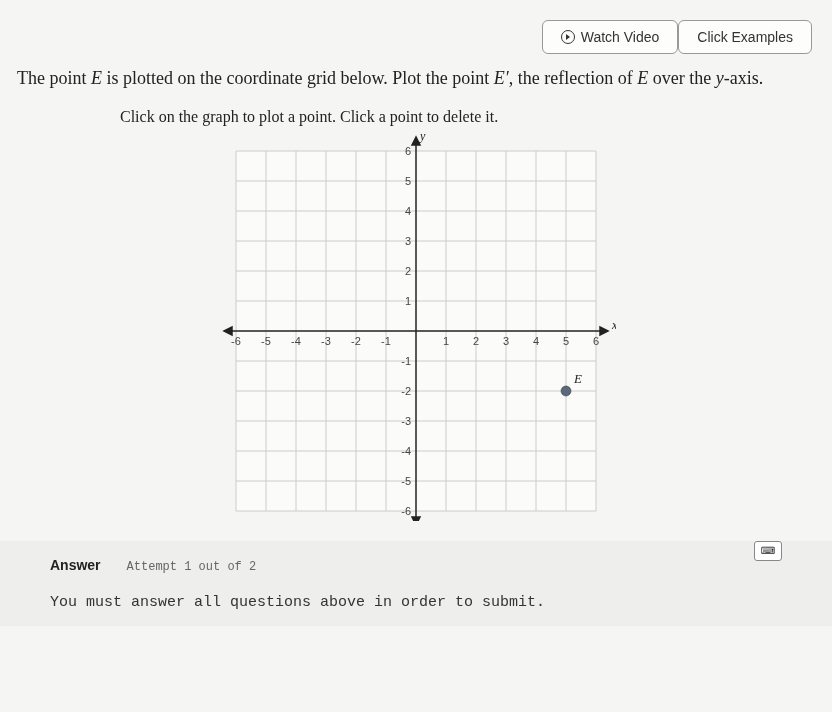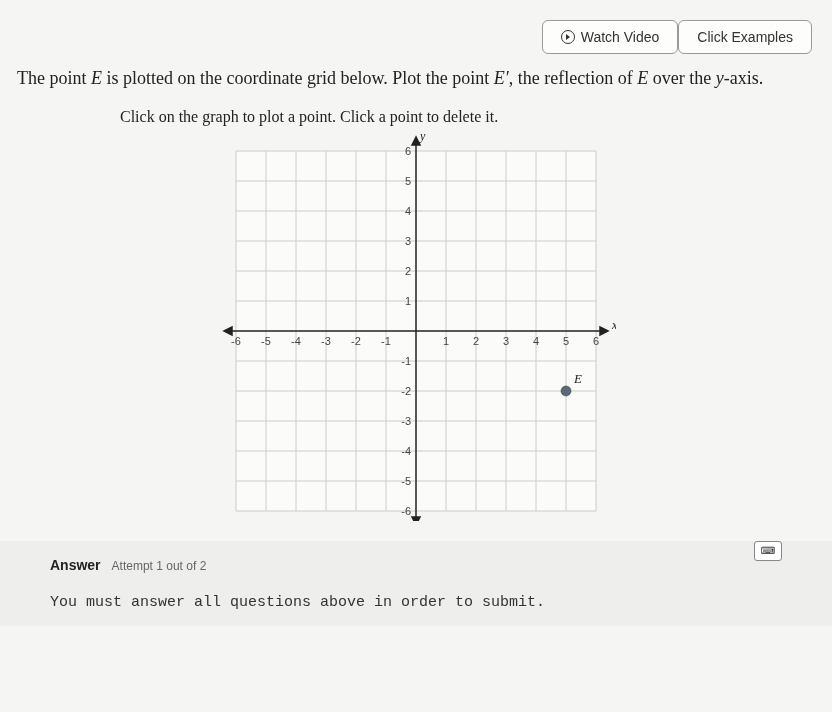--- a/index.html
+++ b/index.html
@@ -78,24 +78,24 @@
       background: #eeeeec;
       margin-top: 10px;
     }
     .answer-label {
       font-family: Arial, sans-serif;
       font-size: 14px;
       color: #222;
       font-weight: bold;
     }
     .attempt-text {
-      font-family: Liberation Sans, sans-serif;
+      font-family: Liberation Mono, monospace;
       font-size: 12px;
       color: #666;
-      margin-left: 7px;
+      margin-left: 22px;
     }
     .submit-hint {
       font-family: Liberation Mono, monospace;
       font-size: 15px;
       padding-top: 20px;
       color: #333;
     }
     .keypad-icon {
       position: absolute;
       right: 50px;

